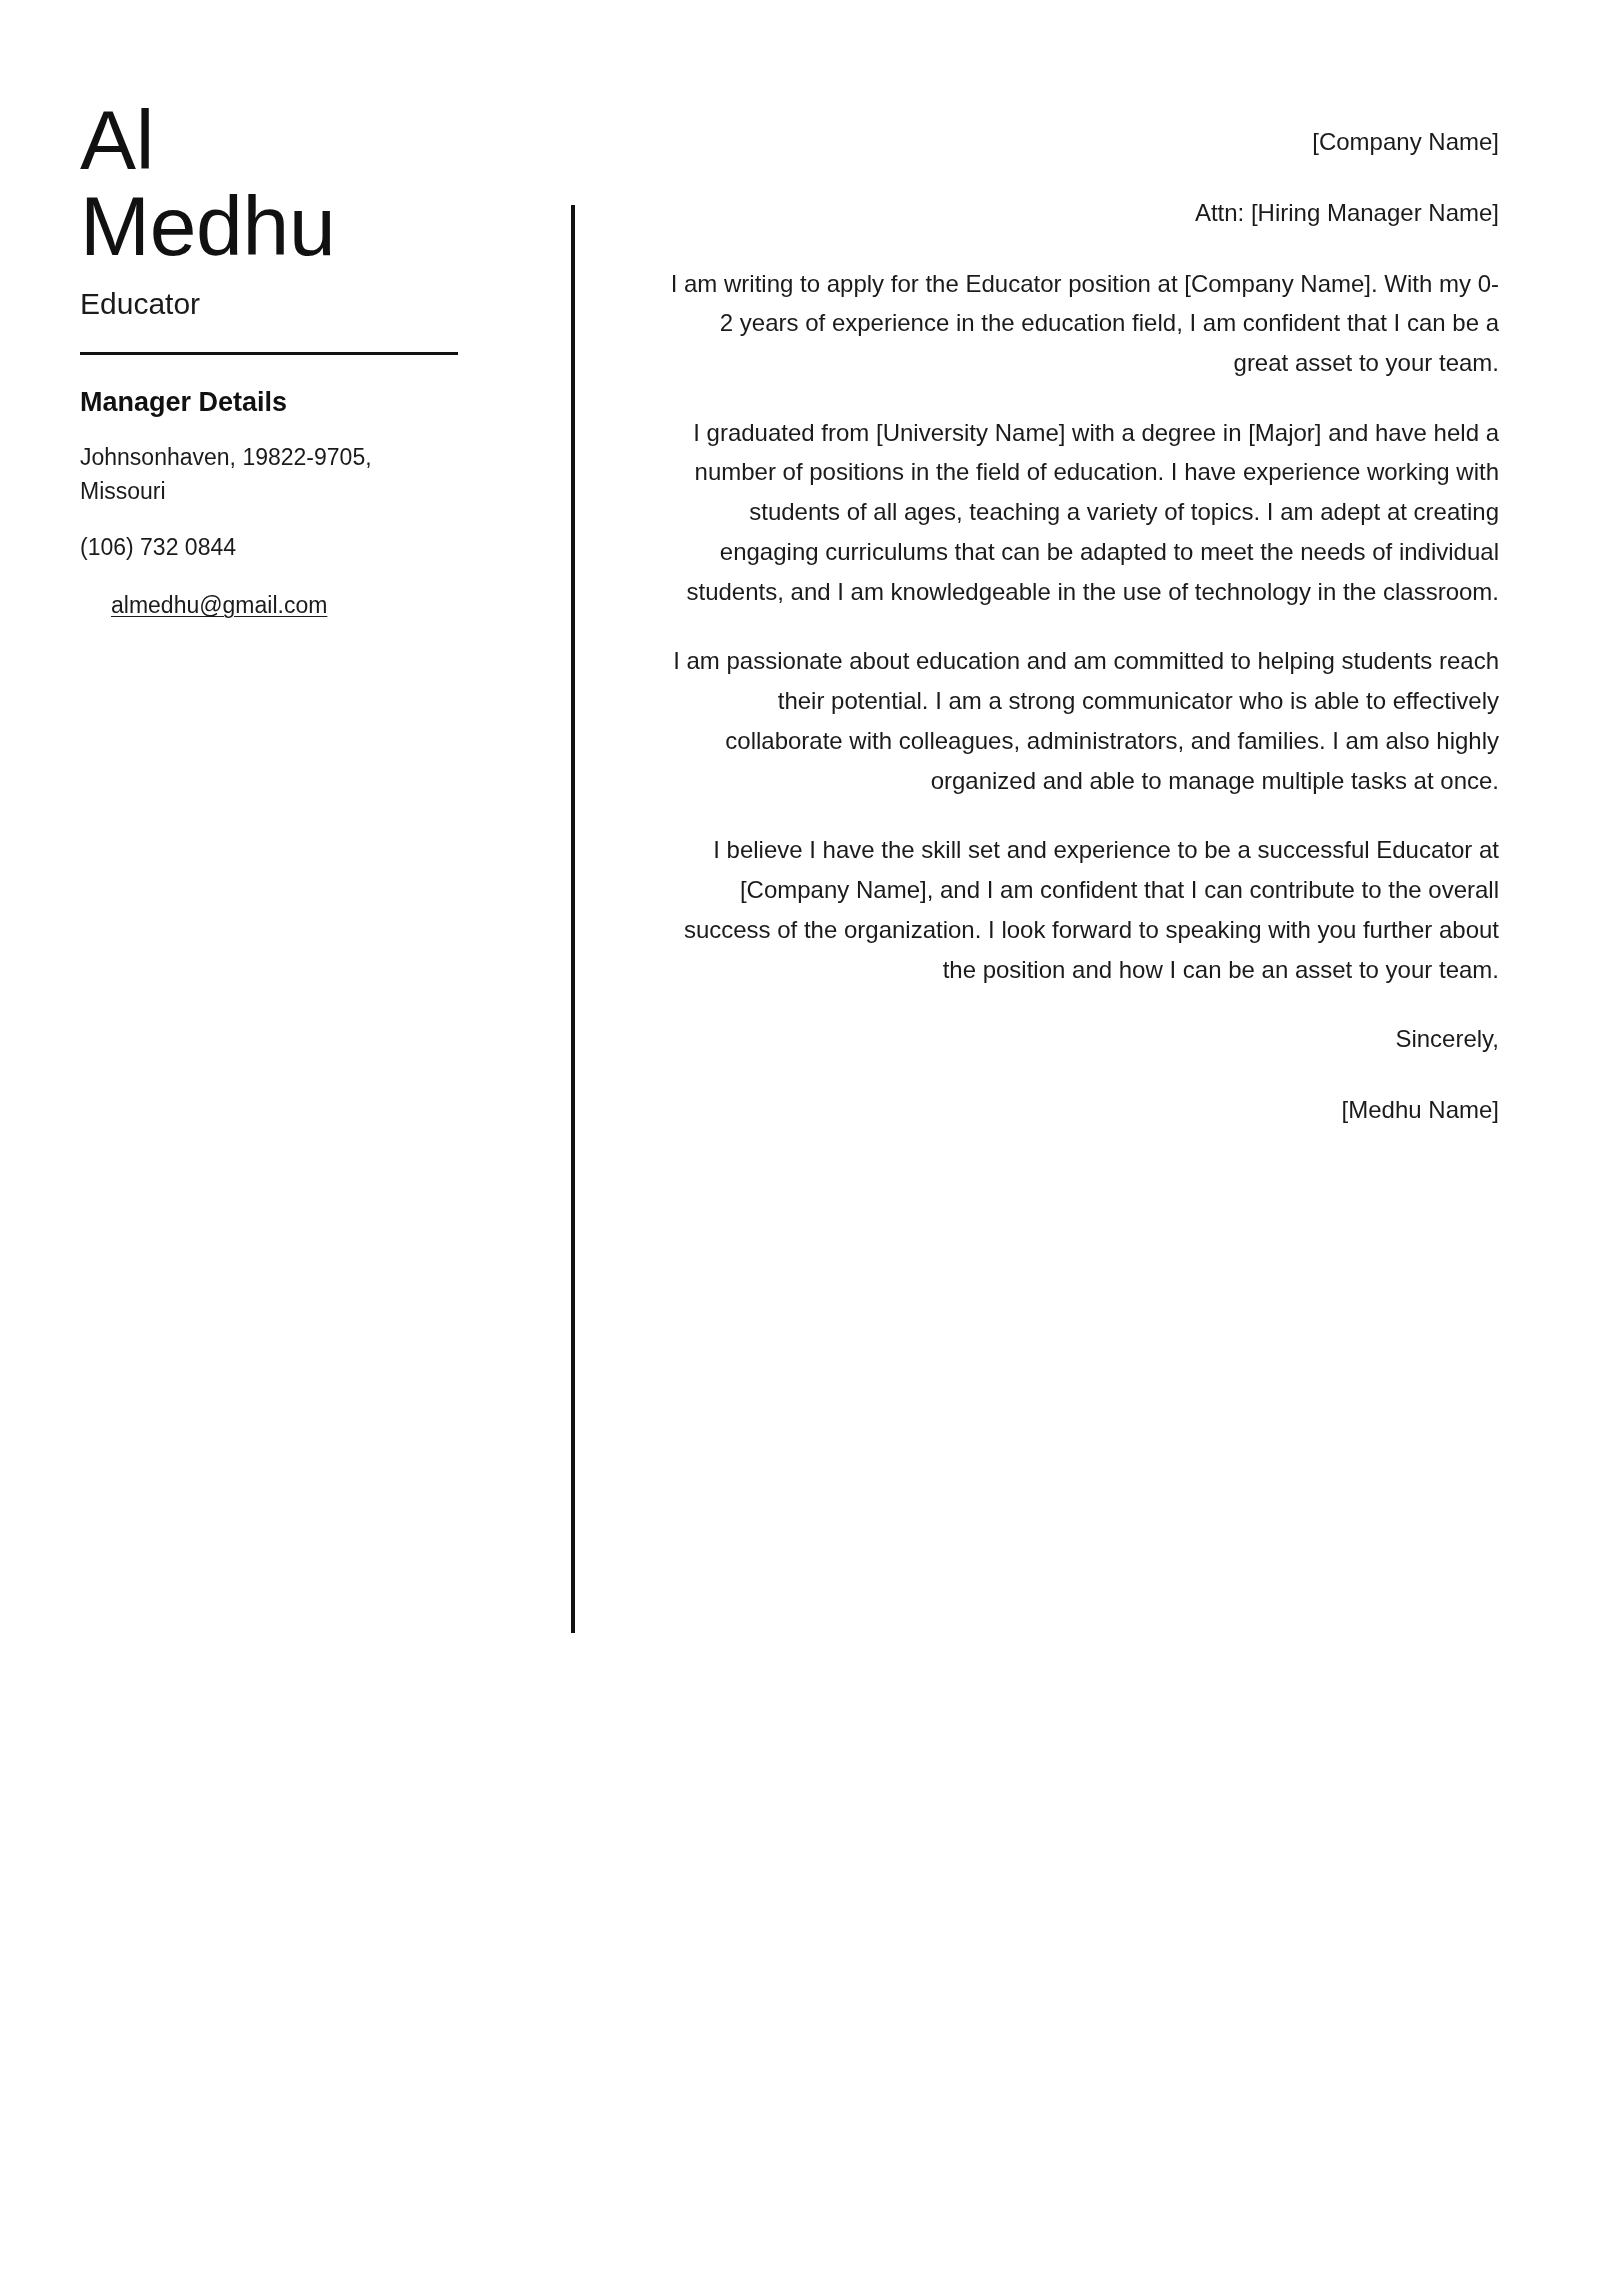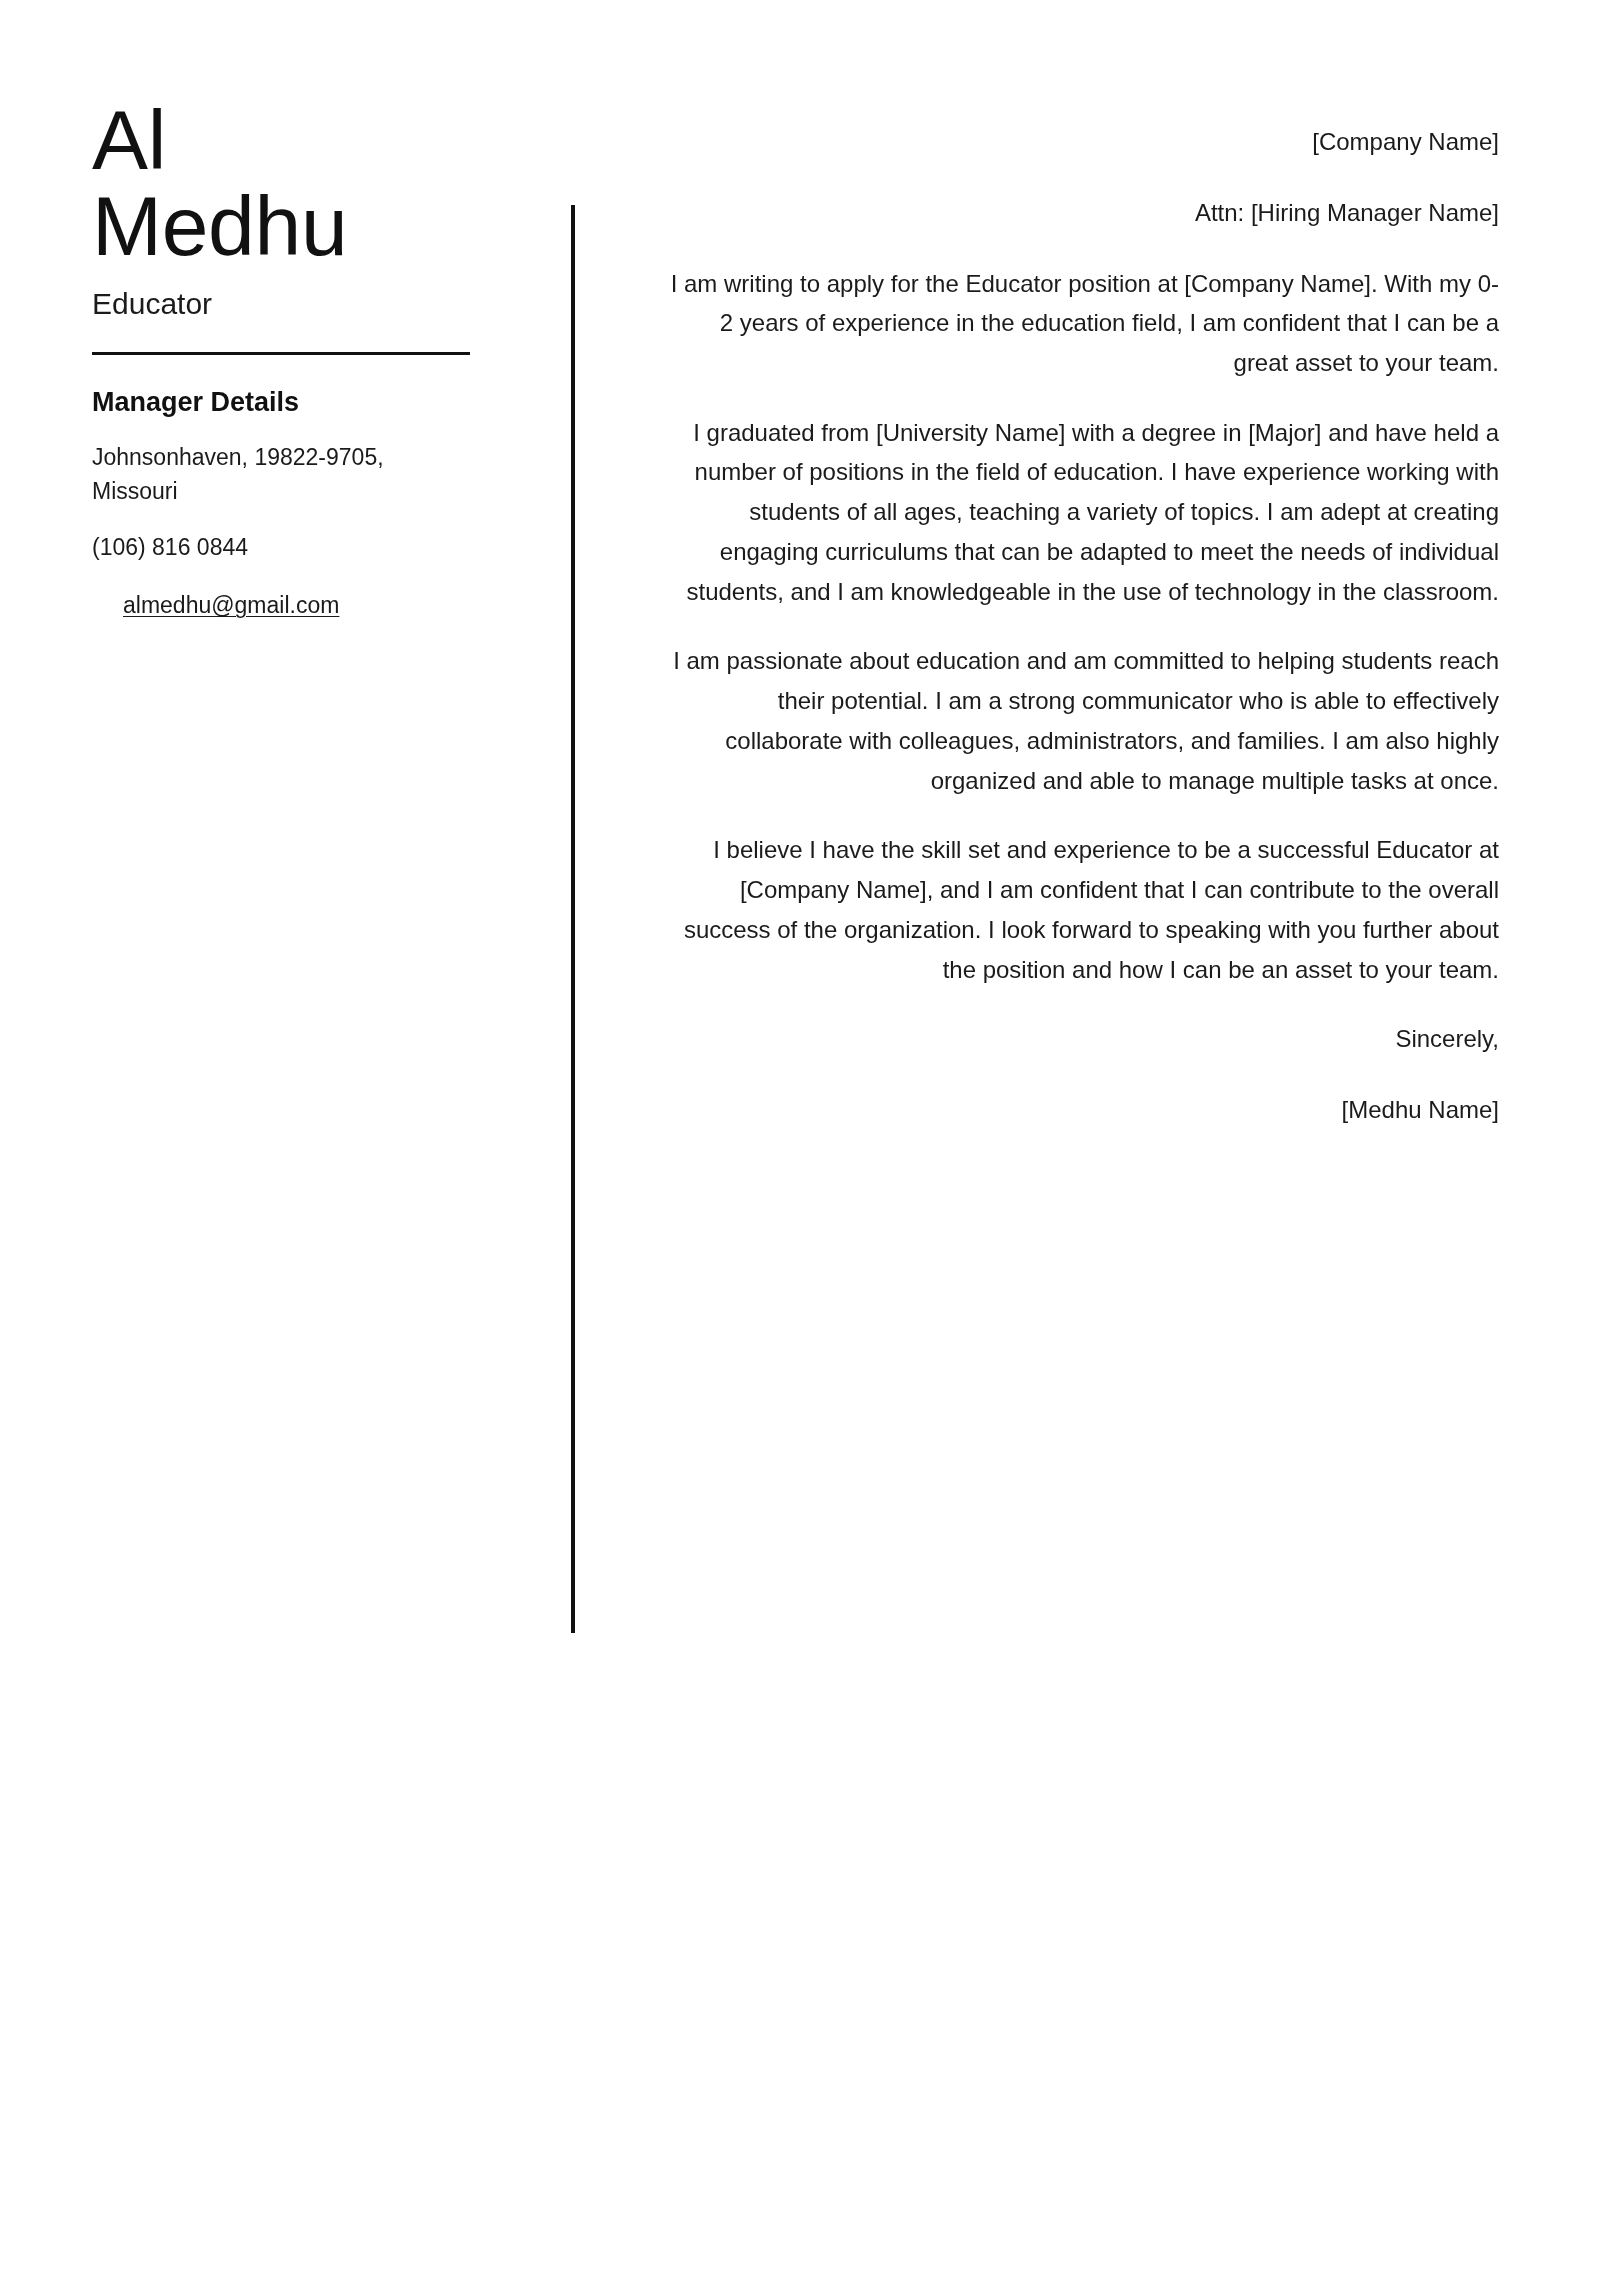--- a/index.html
+++ b/index.html
@@ -18,21 +18,21 @@
 
   .page {
     position: absolute;
     inset: 0;
     background: #ffffff;
   }
 
   
   .sidebar {
     position: absolute;
-    left: 92px;
+    left: 80px;
     top: 98px;
     width: 419px;
   }
 
   .name-block {
     margin: 0;
   }
   .name-line {
     display: block;
     font-size: 84px;
@@ -137,21 +137,21 @@
     </div>
 
     <span class="job-title">Educator</span>
 
     <div class="divider-h"></div>
 
     <div class="section-heading">Manager Details</div>
 
     <ul class="contact-list">
       <li class="contact-item">Johnsonhaven, 19822-9705, Missouri</li>
-      <li class="contact-item">(106) 816 0844</li>
+      <li class="contact-item">(106) 732 0844</li>
       <li class="contact-item email">
         <a class="email-link" href="#">almedhu@gmail.com</a>
       </li>
     </ul>
 
   </div>
 
   <div class="divider-v"></div>
 
   <div class="letter">

